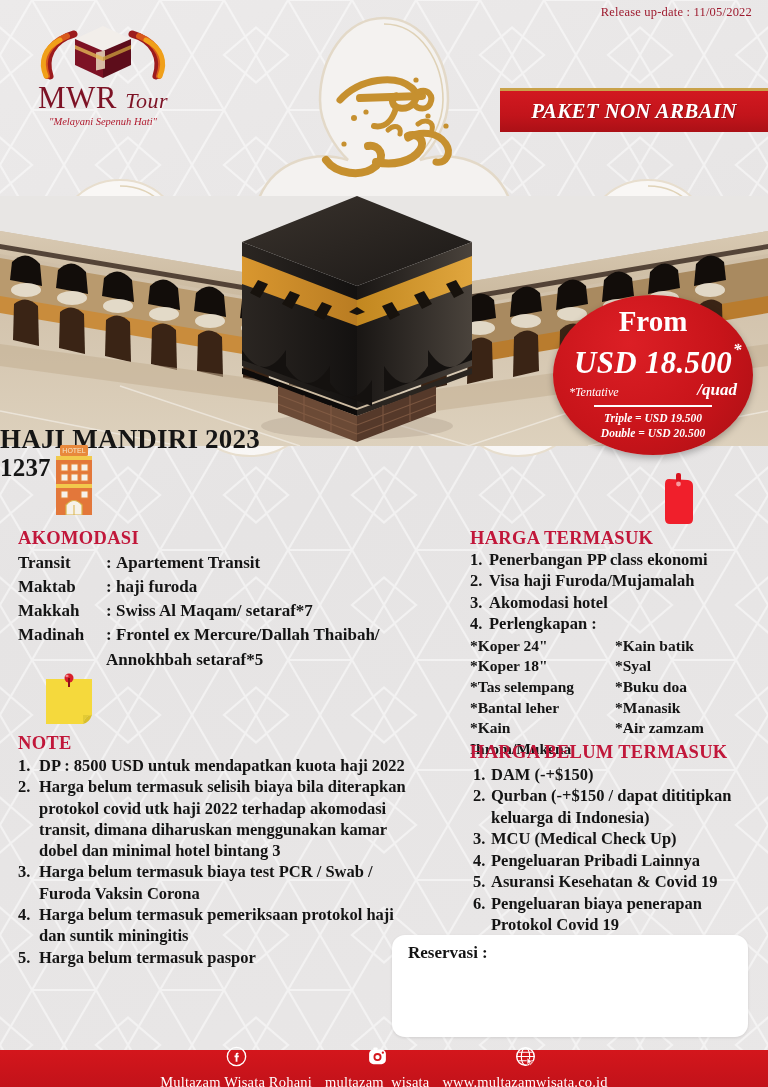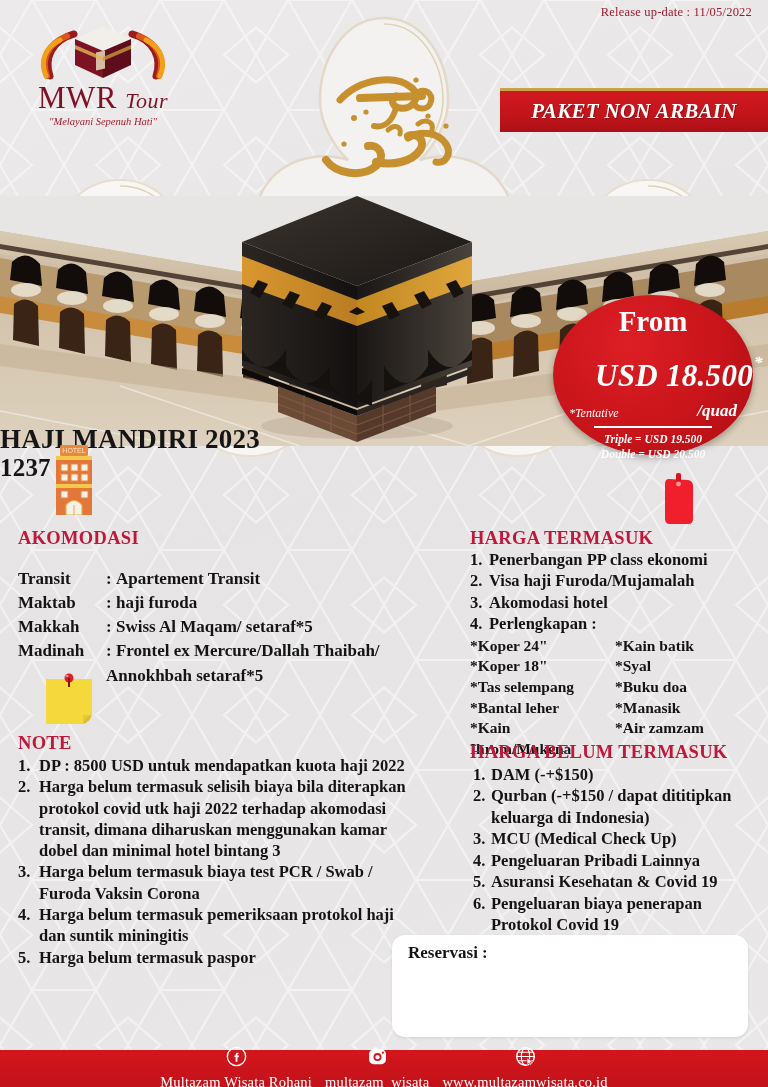--- a/index.html
+++ b/index.html
@@ -60,44 +60,44 @@
   
   .pricebadge {
     position:absolute; left:553px; top:295px; width:200px; height:160px;
     border-radius:50%;
     background:radial-gradient(circle at 38% 30%,#dc1f25 0%,#c8141a 55%,#a90f14 100%);
     box-shadow:0 3px 7px rgba(0,0,0,.28);
     color:#fff; text-align:center; font-family:"Liberation Serif", serif;
   }
   .pb-from { font-size:29px; font-weight:bold; margin-top:12px; line-height:1; }
   .pb-main { position:relative; font-size:31px; font-weight:bold; font-style:italic;
-             line-height:1; margin-top:24px; letter-spacing:.3px;text-align:right; }
+             line-height:1; margin-top:11px; letter-spacing:.3px; }
   .pb-star { position:absolute; font-size:17px; top:-6px; margin-left:1px; }
   .pb-row { display:flex; justify-content:space-between; align-items:flex-end;
-            padding:0 16px; margin-top:10px; }
+            padding:0 16px; margin-top:2px; }
   .pb-tent { font-size:12px; font-style:italic; }
   .pb-quad { font-size:17px; font-style:italic; font-weight:bold; }
   .pb-rule { width:118px; height:1.6px; background:#fff; margin:5px auto 4px; }
   .pb-sub { font-size:11.5px; font-style:italic; font-weight:bold; line-height:1.35; }
 
   
   .maintitle {
     position:absolute; left:0; top:424px; width:560px; 
     font-size:27px; font-weight:bold; color:#151515; line-height:1.12;
     font-family:"Liberation Serif", serif; letter-spacing:.2px;
   }
   .maintitle .l2 { font-size:25px; }
 
   
   .hdr { color:#c1173a; font-weight:bold; font-size:18.5px; letter-spacing:.3px;
          font-family:"Liberation Serif", serif; }
 
   
   .leftcol { position:absolute; left:18px; top:528px; width:450px; }
-  .akom-list { margin-top:18px; font-size:17px; font-weight:bold; color:#141414;
+  .akom-list { margin-top:2px; font-size:17px; font-weight:bold; color:#141414;
                line-height:1.42; font-family:"Liberation Serif", serif; }
   .akom-row { display:flex; }
   .akom-lbl { width:88px; flex:none; }
   .akom-cont { margin-left:88px; }
 
   .hotel-icon { position:absolute; left:48px; top:443px; width:52px; height:72px; }
   .note-icon  { position:absolute; left:40px; top:667px; width:58px; height:62px; }
 
   .notesec { position:absolute; left:18px; top:733px; width:400px; }
   .note-list { margin-top:1px; font-size:16.5px; font-weight:bold; color:#141414;
@@ -443,21 +443,21 @@
         <span>Apartement Transit</span>
       </div>
       <div class="akom-row">
         <span class="akom-lbl">Maktab</span>
         <span>:</span>&nbsp;
         <span>haji furoda</span>
       </div>
       <div class="akom-row">
         <span class="akom-lbl">Makkah</span>
         <span>:</span>&nbsp;
-        <span>Swiss Al Maqam/ setaraf*5</span>
+        <span>Swiss Al Maqam/ setaraf*7</span>
       </div>
       <div class="akom-row">
         <span class="akom-lbl">Madinah</span>
         <span>:</span>&nbsp;
         <span>Frontel ex Mercure/Dallah Thaibah/</span>
       </div>
       <div class="akom-cont">Annokhbah setaraf*5</div>
     </div>
   </div>
 

